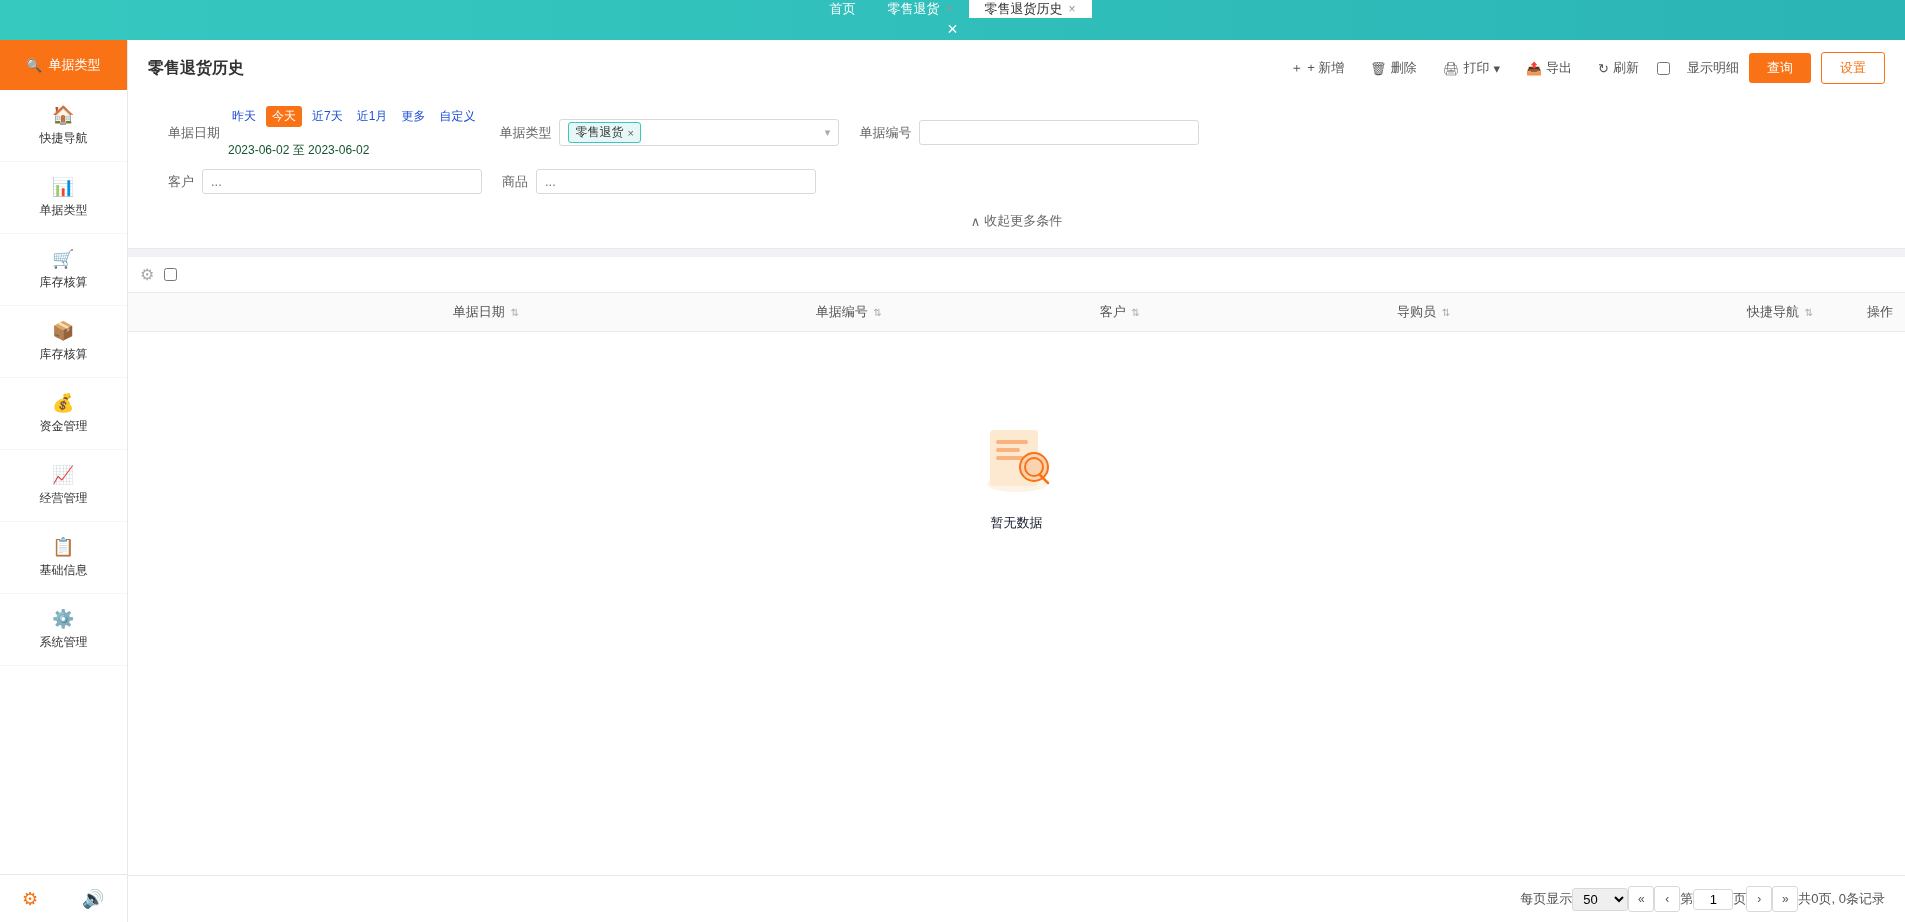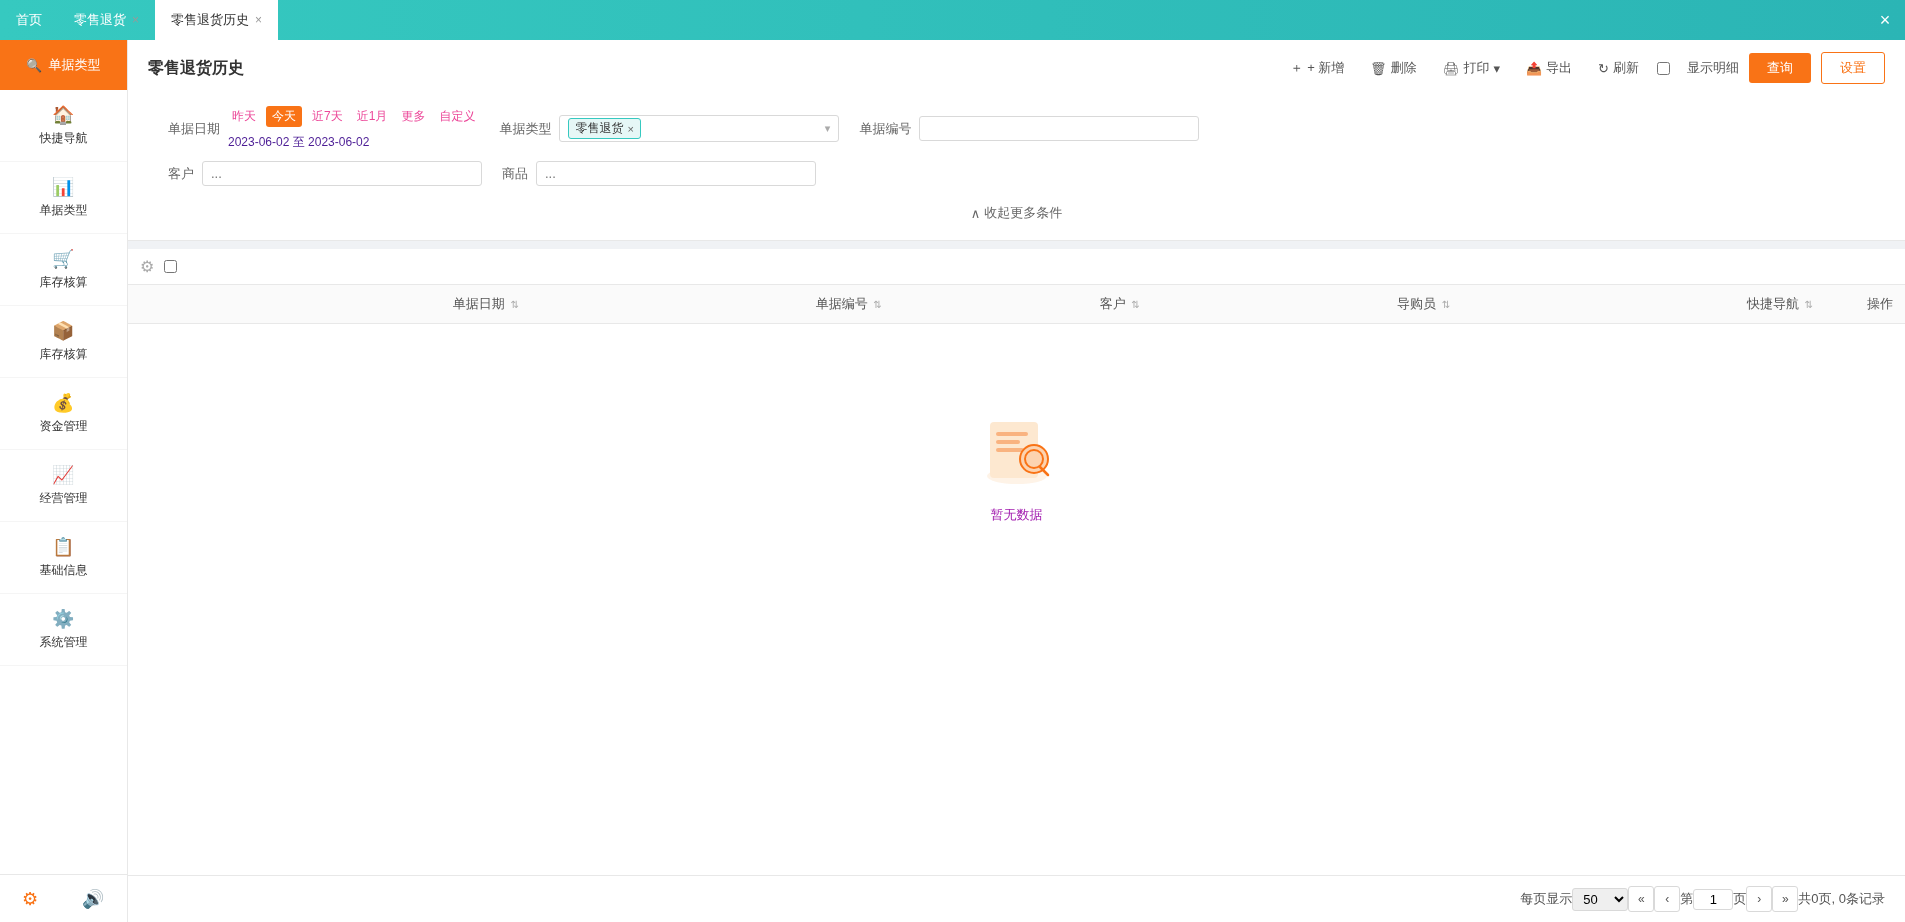--- a/index.html
+++ b/index.html
@@ -5,20 +5,21 @@
     * { box-sizing: border-box; margin: 0; padding: 0; font-family: 'Microsoft YaHei', Arial, sans-serif; }
     body { width: 1905px; height: 922px; overflow: hidden; display: flex; flex-direction: column; background: #f0f2f5; }
 
     
     .top-bar {
       height: 40px;
       background: linear-gradient(90deg, #36c9c0, #2bb5b5);
       display: flex;
       align-items: center;
       flex-shrink: 0;
+      flex-direction: column;
     }
     .top-bar-tabs {
       display: flex;
       align-items: stretch;
       height: 100%;
       flex: 1;
     }
     .tab-item {
       display: flex;
       align-items: center;
@@ -197,34 +198,34 @@
       white-space: nowrap;
     }
     .date-filter {
       display: flex;
       align-items: center;
       gap: 6px;
       font-size: 13px;
     }
     .date-btn {
       font-size: 12px;
-      color: #ec4899;
+      color: #1d4ed8;
       cursor: pointer;
       padding: 2px 4px;
     }
     .date-btn.active {
       background: #f97316;
       color: #fff;
       border-radius: 3px;
       padding: 2px 6px;
     }
     .date-range {
       font-size: 12px;
-      color: #4c1d95;
-      margin-top: 7px;
+      color: #14532d;
+      margin-top: 15px;
     }
     .filter-input {
       border: 1px solid #d9d9d9;
       border-radius: 3px;
       padding: 4px 8px;
       font-size: 13px;
       width: 280px;
       color: #666;
     }
     .filter-tag-box {
@@ -314,21 +315,21 @@
     .action-col { width: 80px; text-align: right; }
     .amount-col { text-align: right; }
 
     
     .empty-state {
       display: flex;
       flex-direction: column;
       align-items: center;
       justify-content: center;
       padding: 80px 0;
-      color: #a21caf;
+      color: #0f172a;
       font-size: 13px;
     }
     .empty-icon {
       width: 90px;
       height: 90px;
       margin-bottom: 12px;
     }
 
     
     .pagination-bar {

